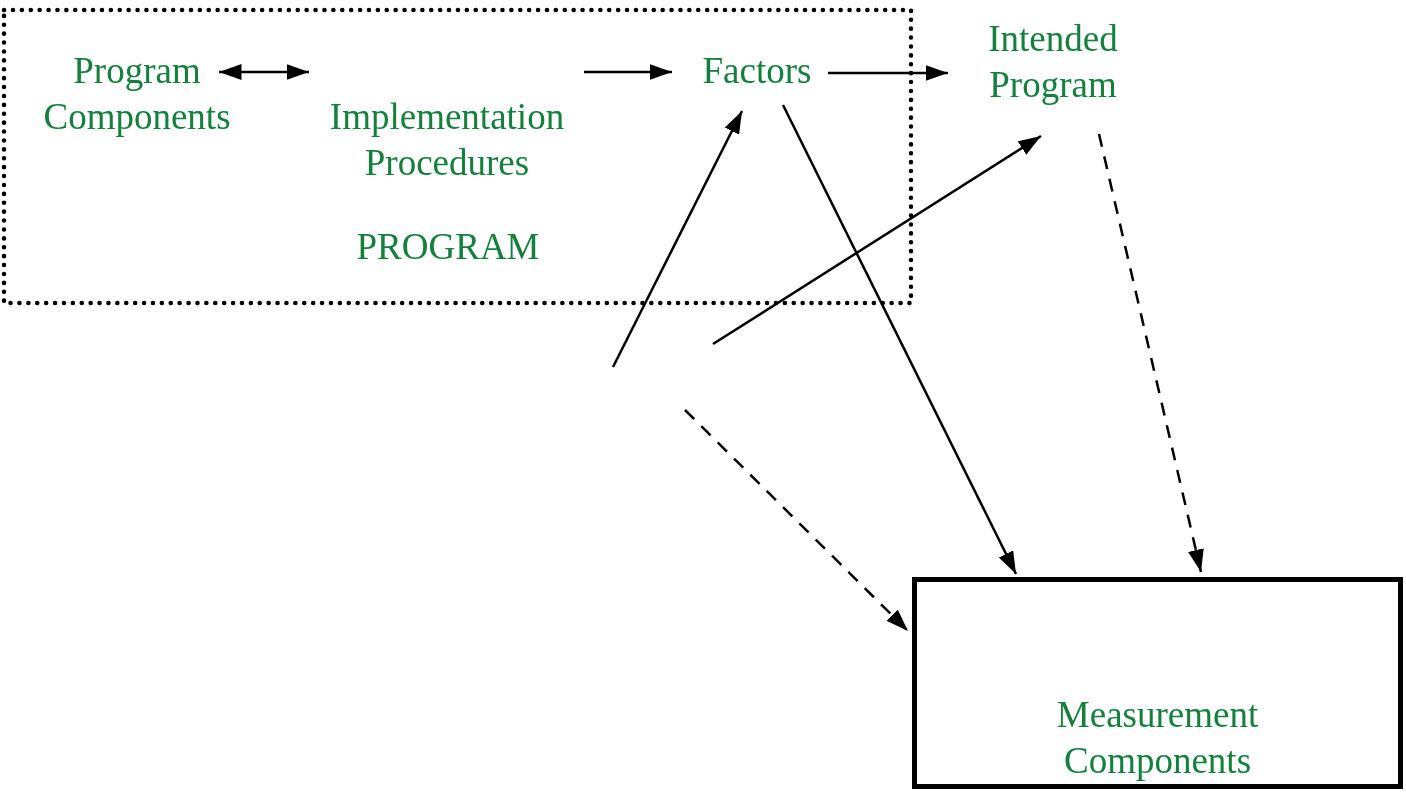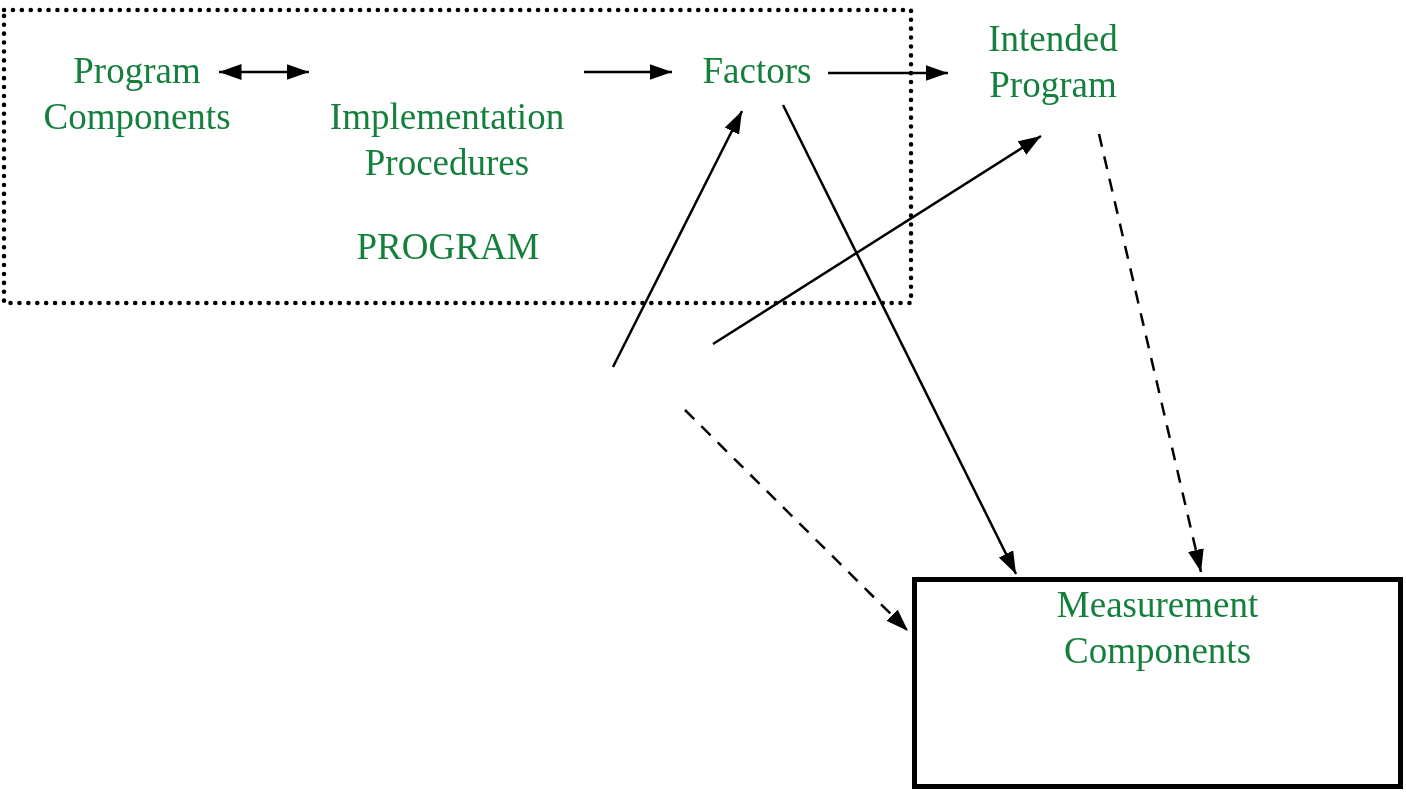--- a/index.html
+++ b/index.html
@@ -47,21 +47,21 @@
   .solid-box {
     position: absolute;
     left: 912px;
     top: 577px;
     width: 491px;
     height: 212px;
     border: 5px solid #000000;
     box-sizing: border-box;
     background: #ffffff;
     display: flex;
-    align-items: flex-start;
+    align-items: flex-end;
     justify-content: center;
   }
   .solid-box .node-label {
     position: static;
   }
 </style>
 </head>
 <body>
 
 <div class="stage">

